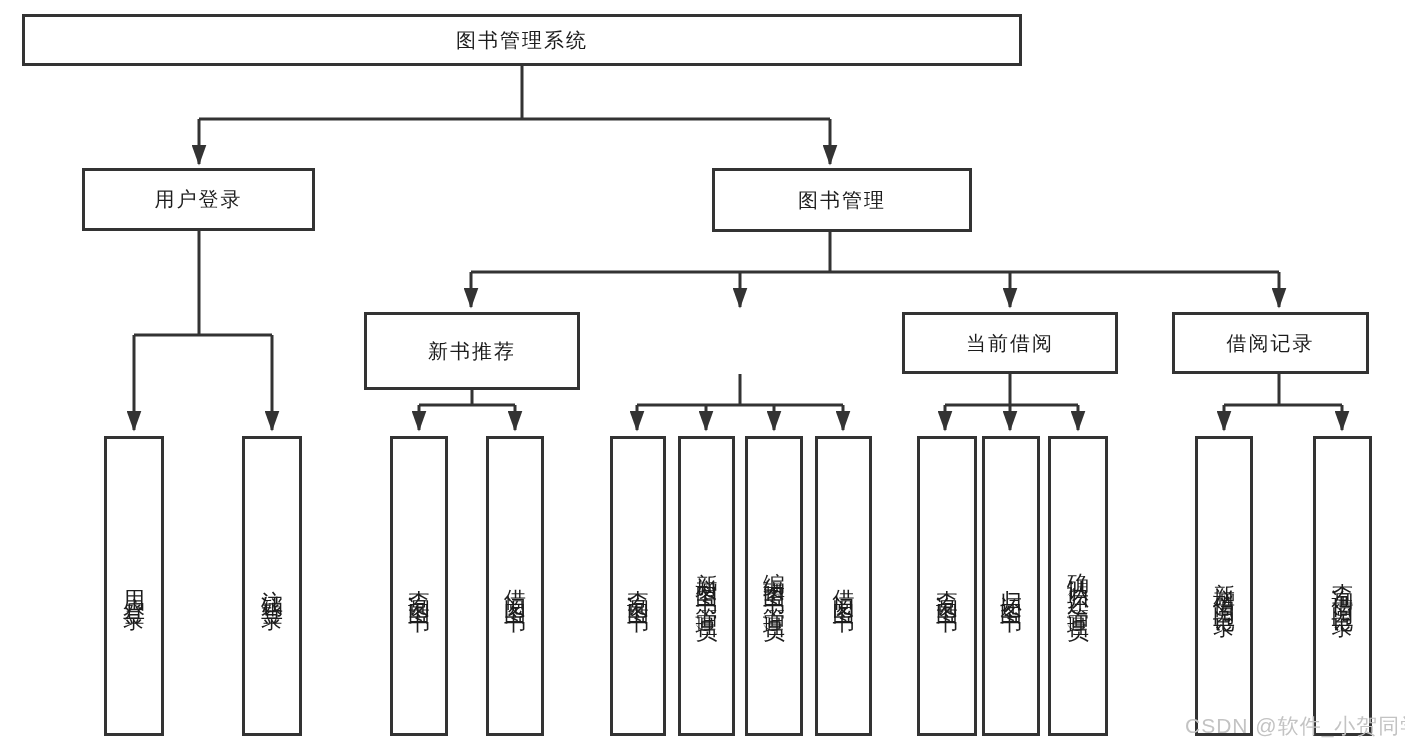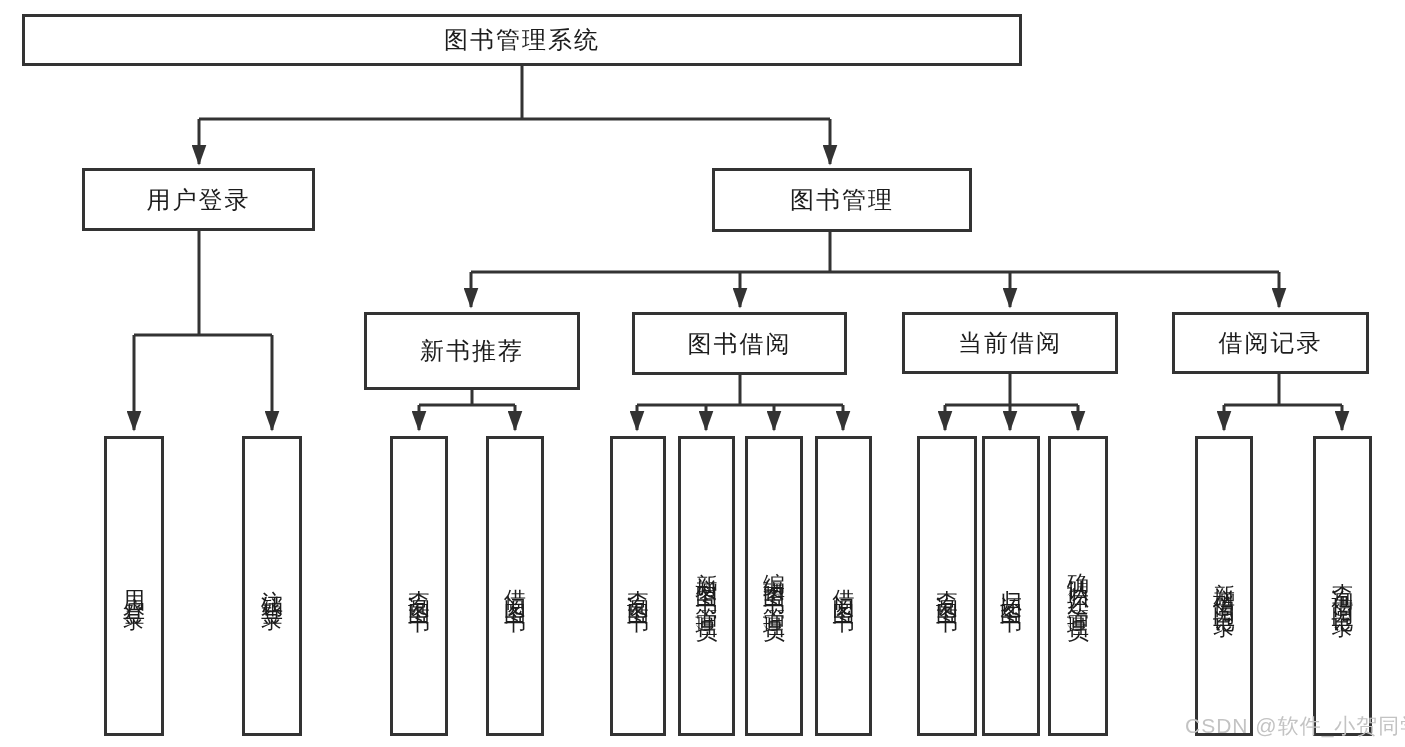--- a/index.html
+++ b/index.html
@@ -22,21 +22,21 @@
     box-sizing: border-box;
     border: 3px solid #333333;
     background: #ffffff;
     display: flex;
     align-items: center;
     justify-content: center;
     color: #1c1c1c;
     z-index: 2;
   }
   .hbox span {
-    font-size: 24px;
+    font-size: 20px;
     letter-spacing: 2px;
     white-space: nowrap;
   }
   .vbox span {
     writing-mode: vertical-rl;
     font-size: 22px;
     line-height: 1;
     letter-spacing: 7px;
     white-space: nowrap;
   }
@@ -97,23 +97,20 @@
   <div class="node hbox" style="left:82px; top:168px; width:233px; height:63px;">
     <span>用户登录</span>
   </div>
   <div class="node hbox" style="left:712px; top:168px; width:260px; height:64px;">
     <span>图书管理</span>
   </div>
 
   <div class="node hbox" style="left:364px; top:312px; width:216px; height:78px;">
     <span>新书推荐</span>
   </div>
-  <div class="node hbox" style="left:632px; top:312px; width:215px; height:63px;">
-    <span>图书借阅</span>
-  </div>
   <div class="node hbox" style="left:902px; top:312px; width:216px; height:62px;">
     <span>当前借阅</span>
   </div>
   <div class="node hbox" style="left:1172px; top:312px; width:197px; height:62px;">
     <span>借阅记录</span>
   </div>
 
   <div class="node vbox" style="left:104px; top:436px; width:60px; height:300px;">
     <span>用户登录</span>
   </div>

